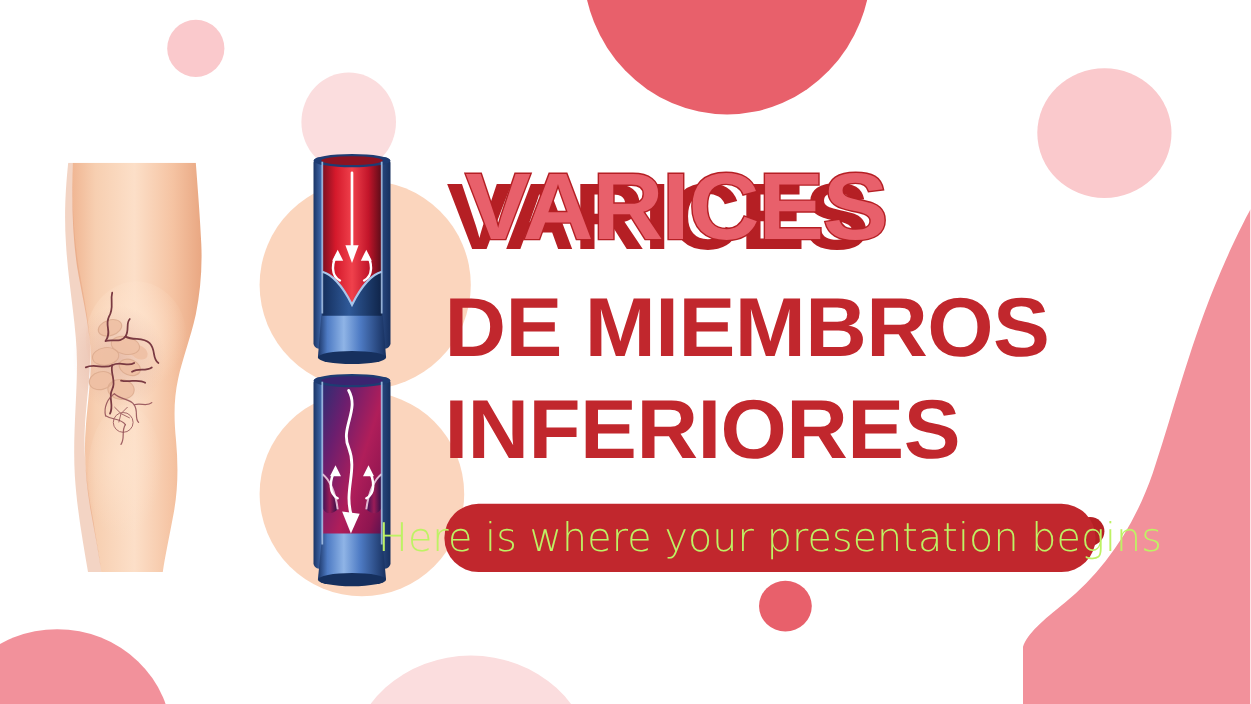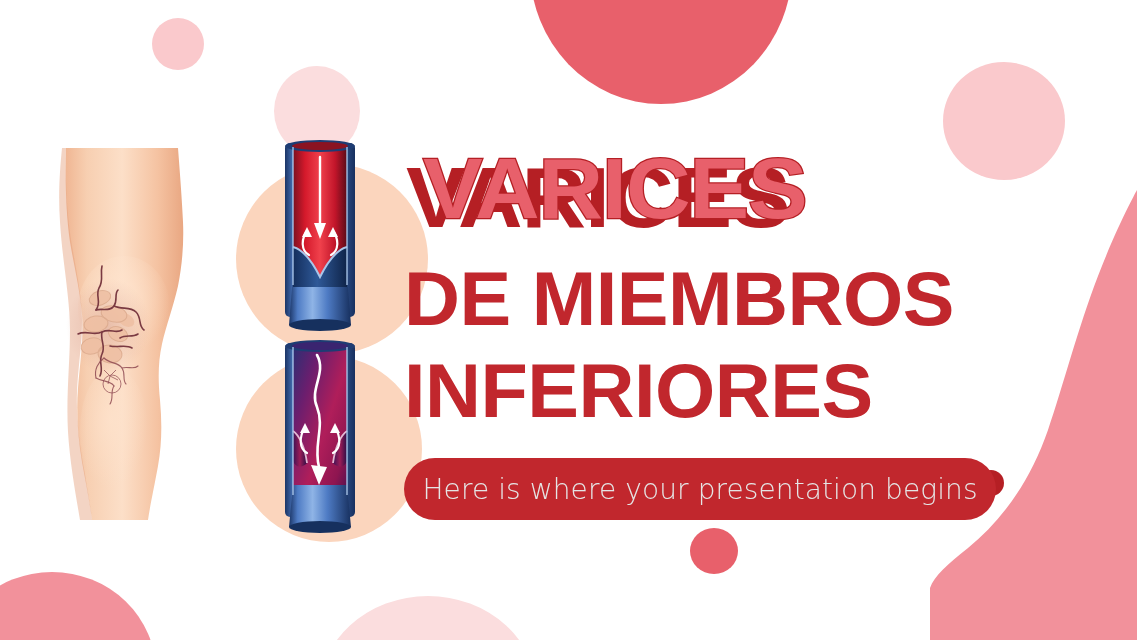--- a/index.html
+++ b/index.html
@@ -112,22 +112,22 @@
     background: #C1272D;
     border-radius: 31px;
     display: flex;
     align-items: center;
     justify-content: center;
     box-sizing: border-box;
   }
   .subtitle-text {
     font-family: "DejaVu Sans", sans-serif;
     font-weight: 300;
-    font-size: 28px;
-    color: #e5e5e5;
+    font-size: 36px;
+    color: #bef264;
     letter-spacing: 0.1px;
     white-space: nowrap;
   }
 </style>
 </head>
 <body>
 
 <div id="slide">
 
   <div>

